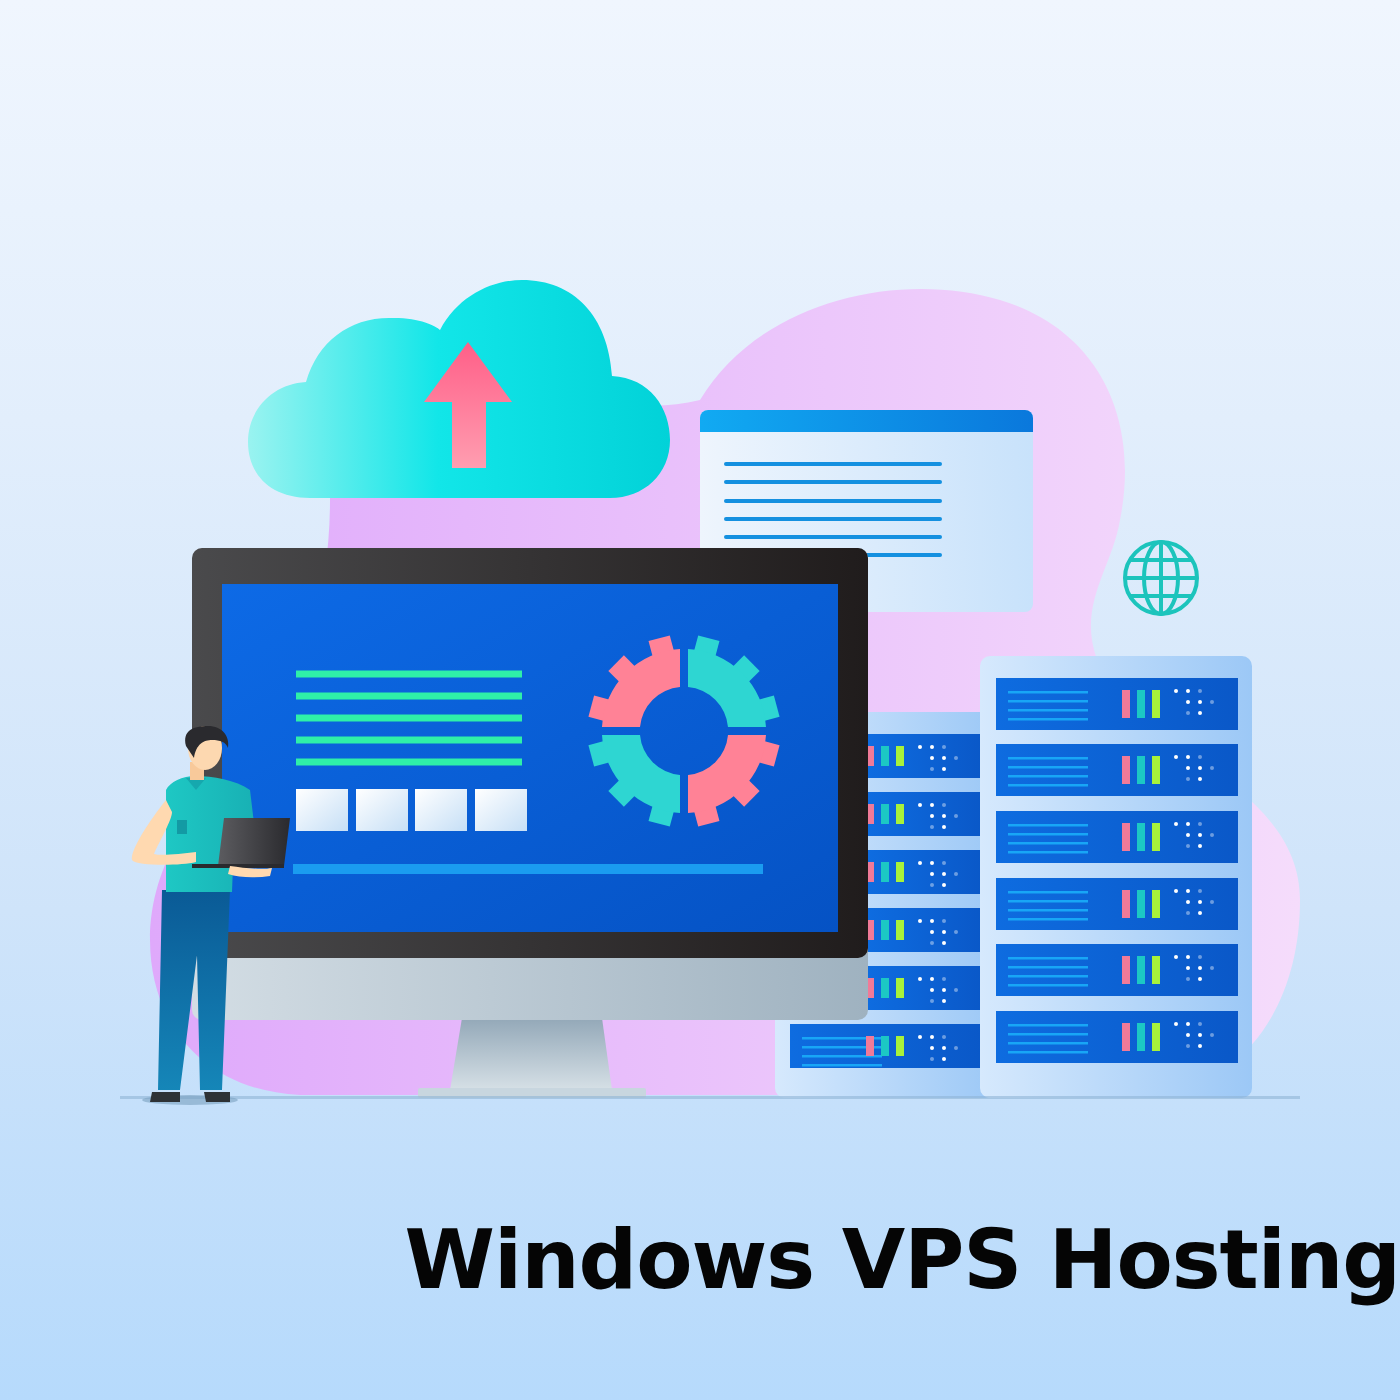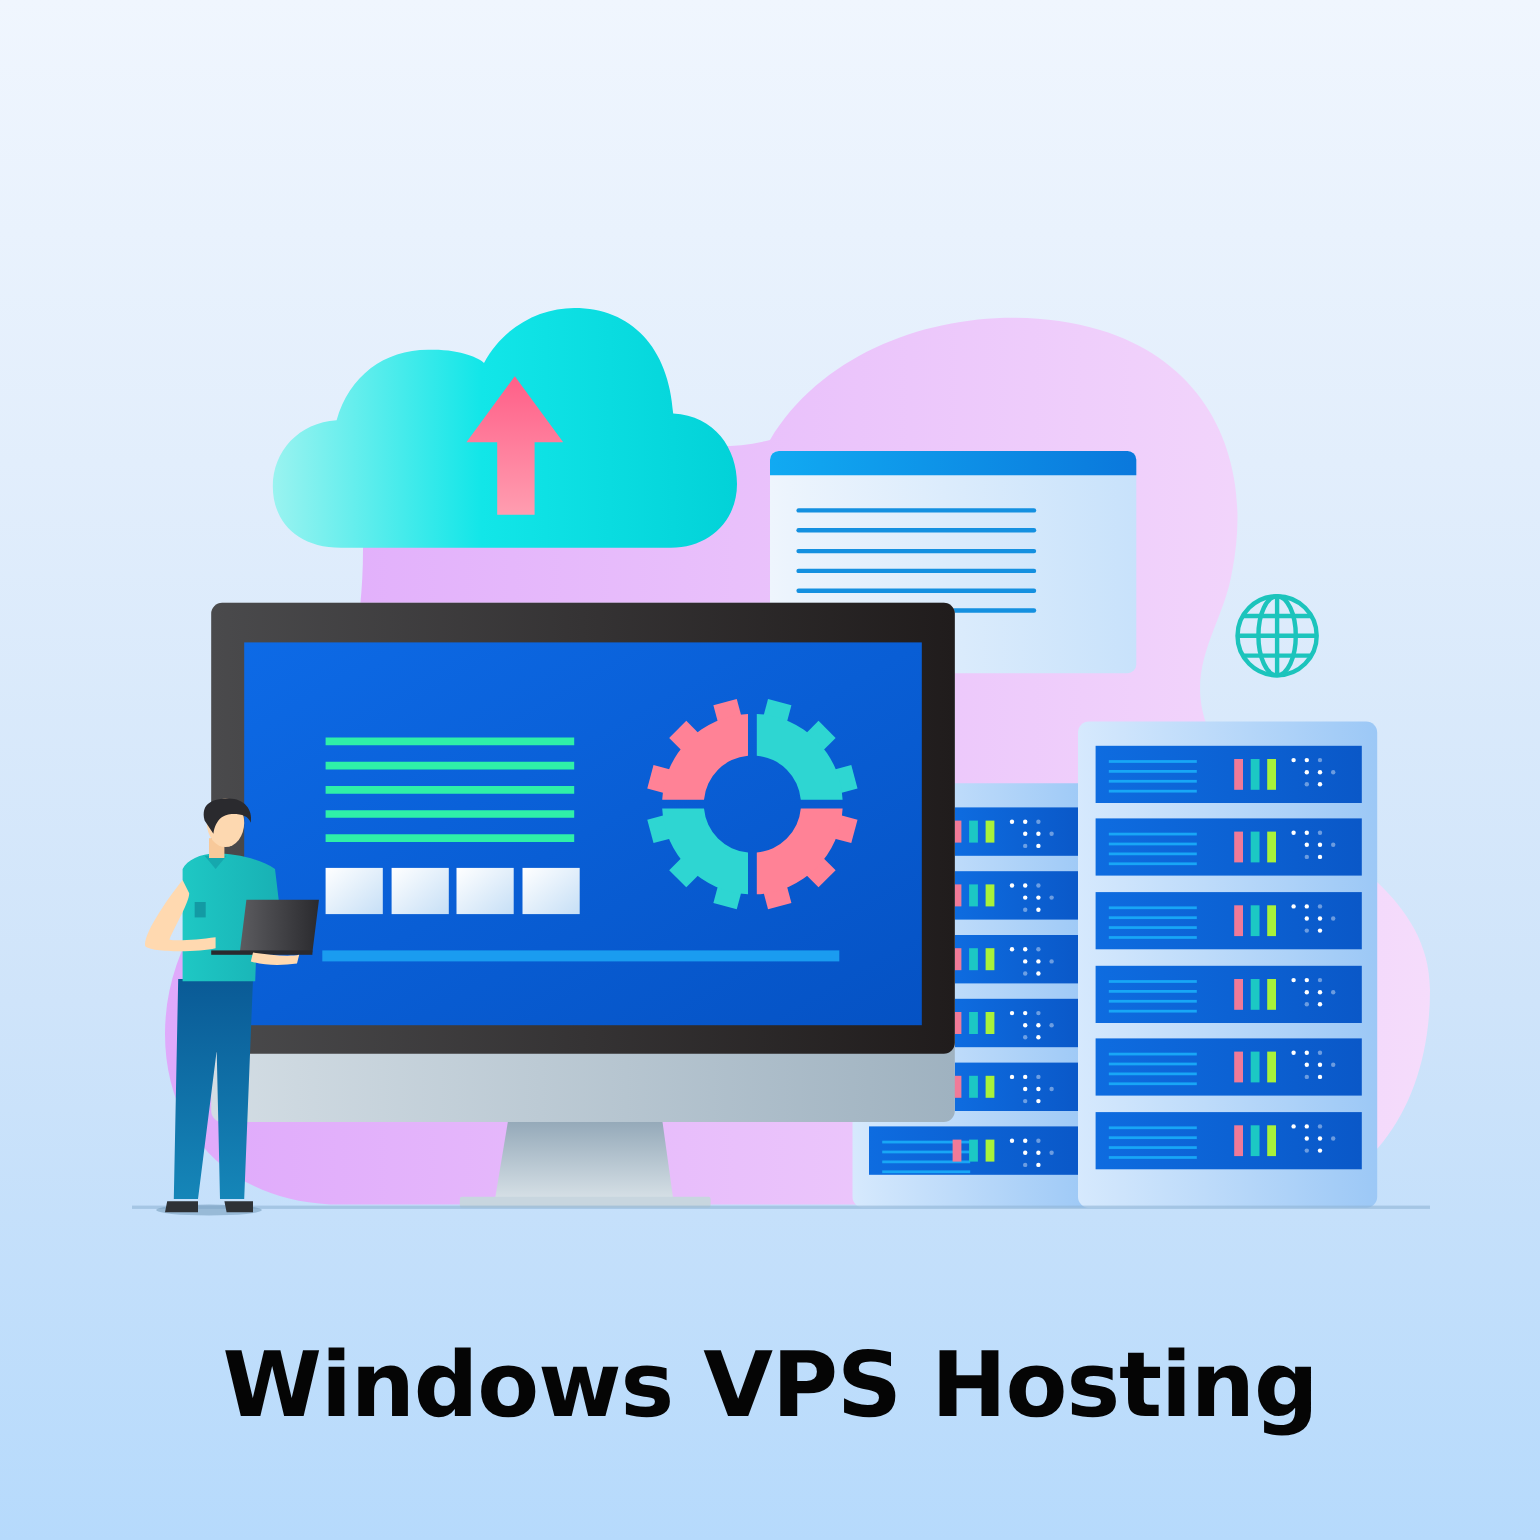--- a/index.html
+++ b/index.html
@@ -5,21 +5,21 @@
     html, body { margin: 0; padding: 0; }
     body {
       width: 1400px; height: 1400px; overflow: hidden;
       background: linear-gradient(180deg, #f0f6fe 0%, #e2eefc 30%, #cfe4fa 65%, #b6dafc 100%);
       font-family: "Liberation Sans", sans-serif;
       position: relative;
     }
     .scene { position: absolute; left: 0; top: 0; width: 1400px; height: 1400px; }
     .title {
       position: absolute; left: 0; right: 0; top: 1212px;
-      text-align: center;
+      text-align: right;
       font-family: "DejaVu Sans", sans-serif;
       font-weight: bold;
       font-size: 82px;
       letter-spacing: -1px;
       color: #050505;
     }
   </style>
 </head>
 <body>
 

